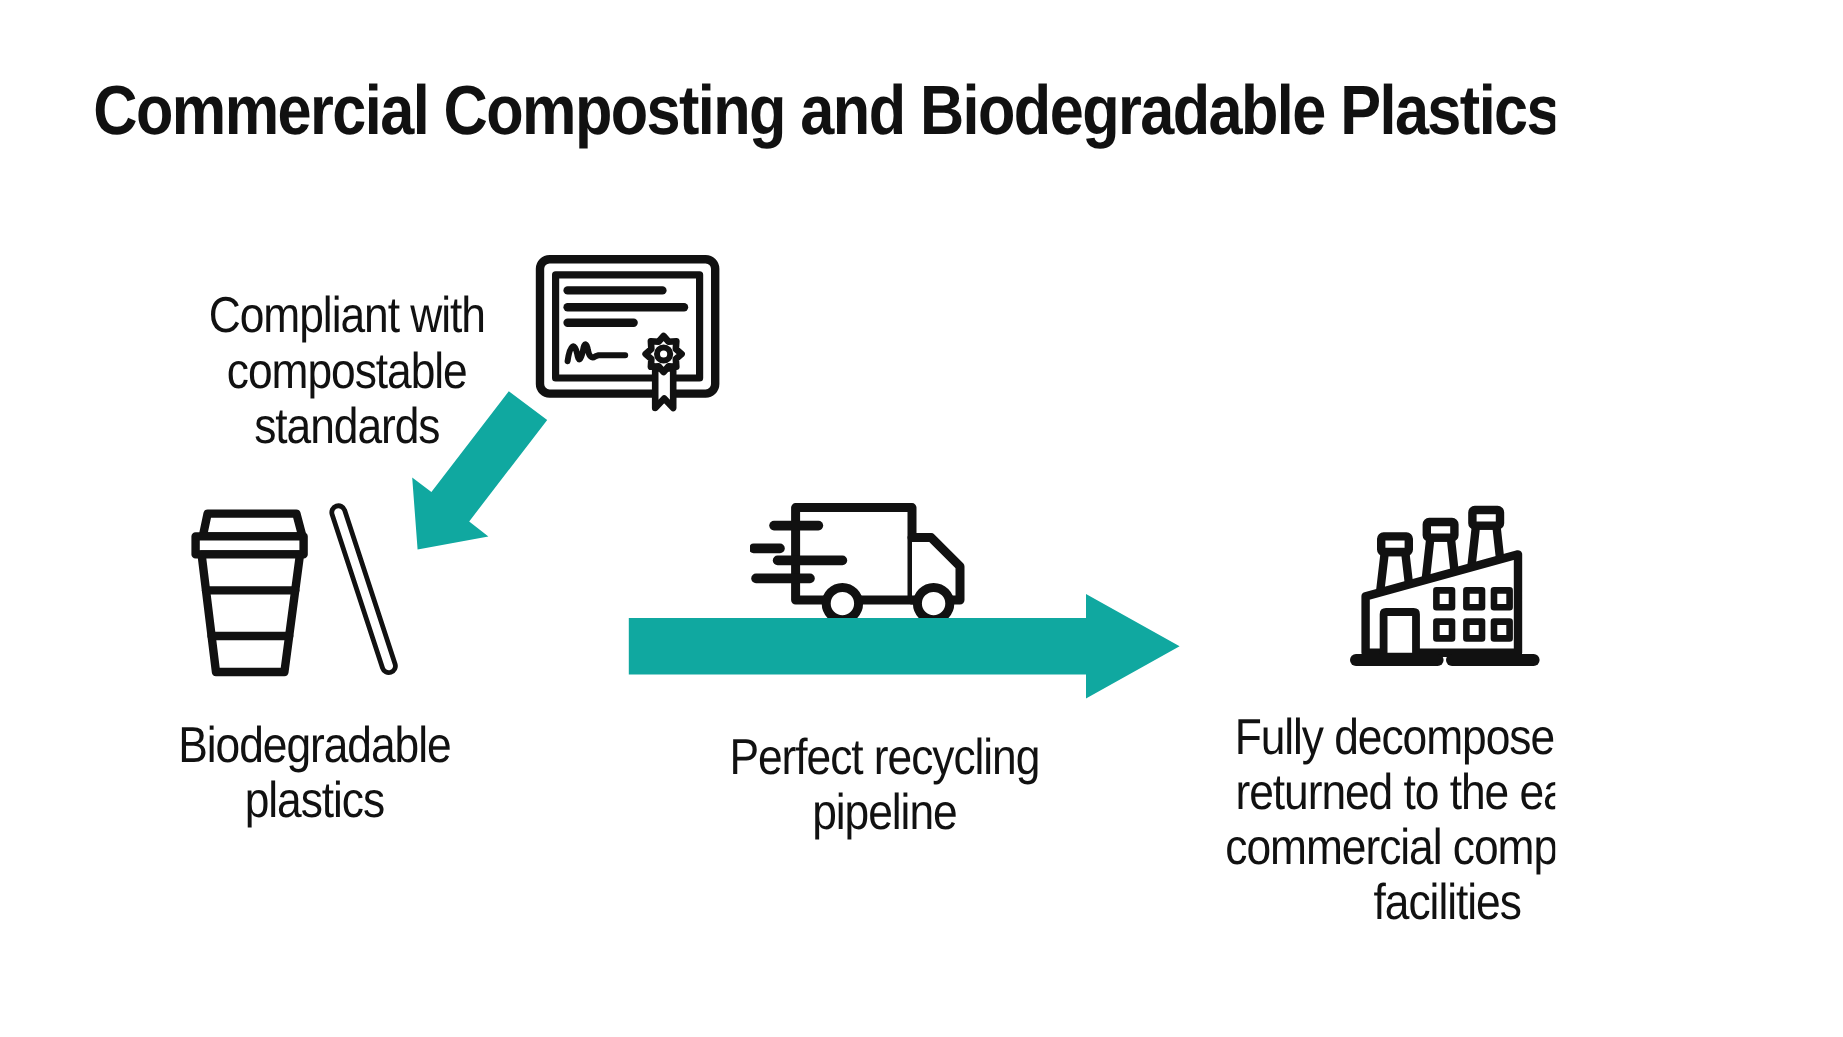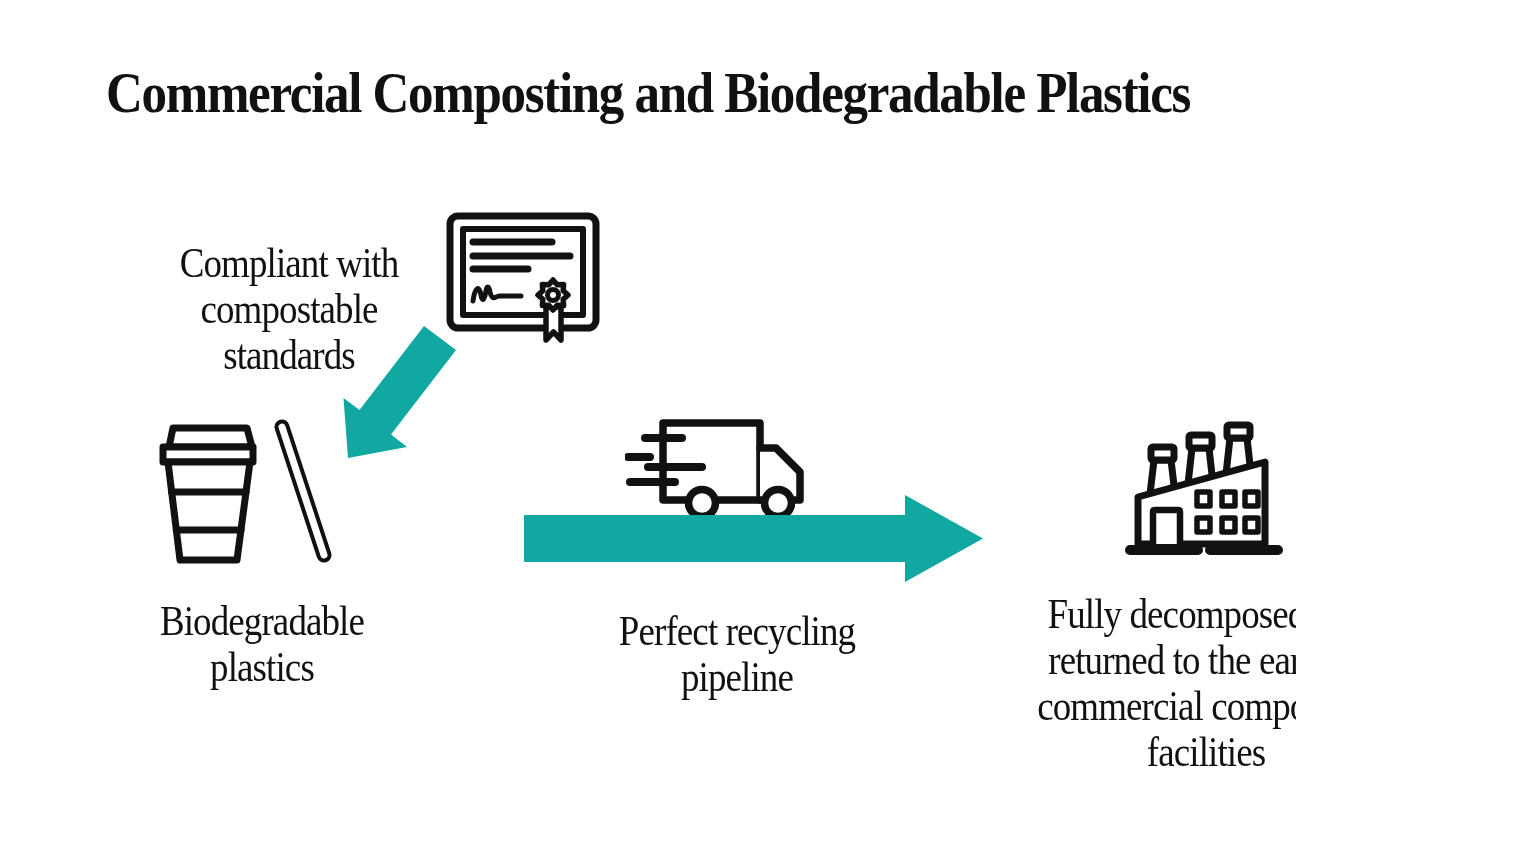--- a/index.html
+++ b/index.html
@@ -8,21 +8,21 @@
     --paper: #FFFFFF;
   }
   * { margin: 0; padding: 0; box-sizing: border-box; }
   html, body { background: var(--paper); }
   .canvas {
     position: relative;
     width: 1296px;
     height: 864px;
     background: var(--paper);
     overflow: hidden;
-    font-family: Liberation Serif, serif;
+    font-family: Liberation Sans, sans-serif;
     color: var(--ink);
     padding-left: 41px;
   }
   .title {
     position: absolute;
     top: 58px;
     left: 0;
     width: 100%;
     text-align: center;
     font-size: 58px;

